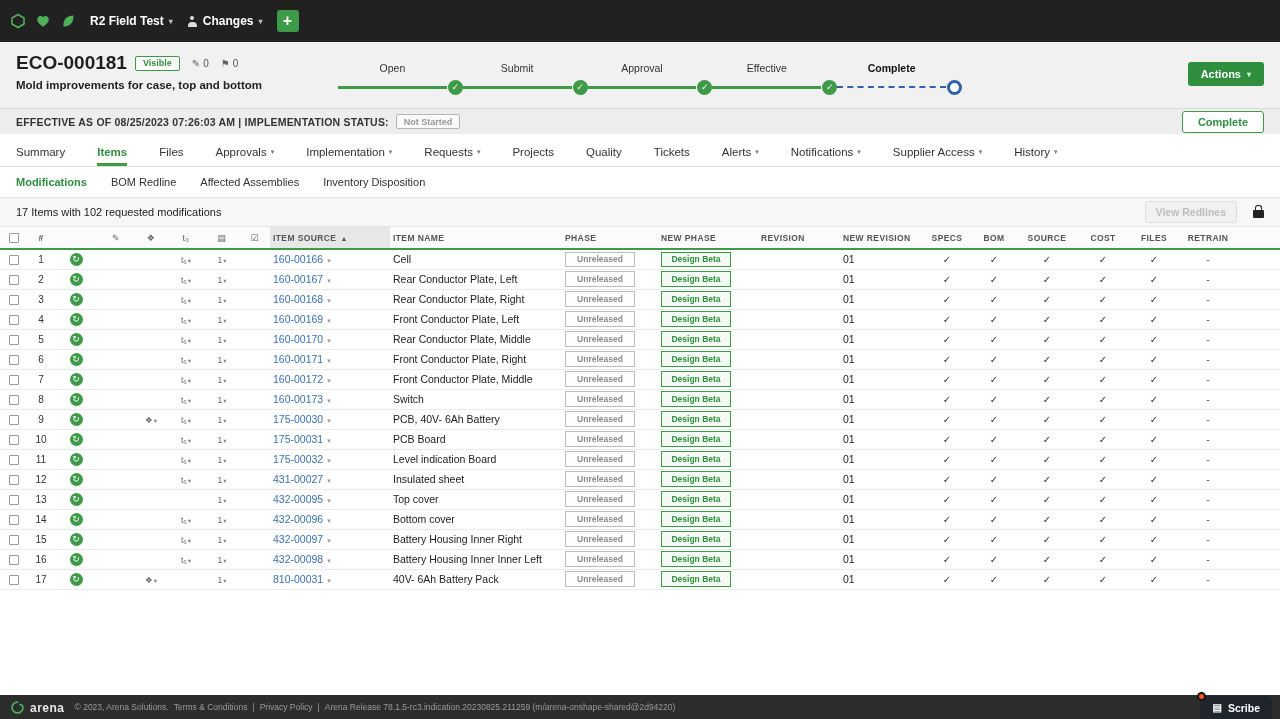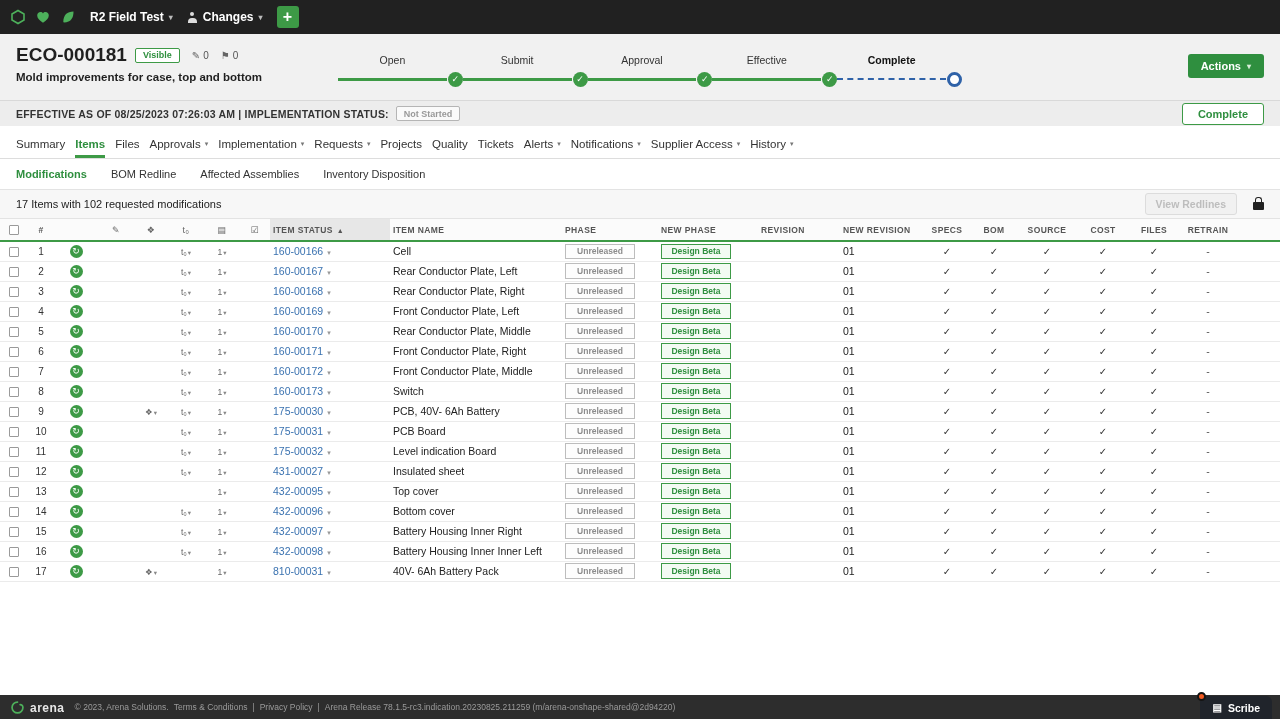--- a/index.html
+++ b/index.html
@@ -1,21 +1,21 @@
 <!DOCTYPE html>
 <html><head>
 <meta charset="utf-8">
 <style>
   *{margin:0;padding:0;box-sizing:border-box}
   html,body{width:1280px;height:719px;overflow:hidden}
   body{font-family:"Liberation Sans",sans-serif;background:#fff;color:#222;font-size:12px;position:relative}
   button{font-family:inherit;cursor:pointer}
 
   
-  .navbar{height:34px;background:#212121;display:flex;align-items:center;padding:0 10px;gap:14px}
+  .navbar{height:42px;background:#212121;display:flex;align-items:center;padding:0 10px;gap:14px}
   .logo-icons{display:flex;align-items:center;gap:9px}
   .nav-ic{display:inline-flex;width:16px;height:16px}
   .nav-ic svg{width:16px;height:16px;display:block}
   .workspace{color:#fff;font-size:12px;font-weight:700;display:flex;align-items:center;gap:5px;cursor:pointer}
   .caret-n{font-size:8px;color:#bbb}
   .person{width:11px;height:11px;position:relative;display:inline-block}
   .person::before{content:"";position:absolute;top:0;left:3.5px;width:4px;height:4px;background:#ddd;border-radius:50%}
   .person::after{content:"";position:absolute;bottom:0;left:1px;width:9px;height:4.5px;background:#ddd;border-radius:4px 4px 0 0}
   .add-btn{width:22px;height:22px;background:#3d9a46;border:none;border-radius:3px;color:#fff;font-size:16px;line-height:20px;text-align:center;font-weight:700}
   .nav-right{margin-left:auto;display:flex;align-items:center;gap:12px}
@@ -49,21 +49,21 @@
   .actions-btn{position:absolute;right:16px;top:20px;background:#2f8f3f;color:#fff;border:none;border-radius:3px;font-size:11px;font-weight:700;padding:6px 13px;display:flex;align-items:center;gap:6px}
   .caret-w{font-size:8px;color:#d9efd9}
 
   
   .status-bar{background:#ededed;border-top:1px solid #d9d9d9;height:26px;display:flex;align-items:center;padding:0 16px;gap:7px}
   .status-text{font-size:10.5px;font-weight:700;color:#333;letter-spacing:.2px}
   .not-started{border:1px solid #b5b5b5;color:#999;background:#fafafa;font-size:9px;font-weight:700;padding:1.5px 7px;border-radius:2px}
   .complete-btn{margin-left:auto;border:1px solid #3d9a46;color:#2f8f3f;background:#fff;font-size:11px;font-weight:700;padding:4px 15px;border-radius:3px}
 
   
-  .tabs{display:flex;gap:10px;padding:12px 16px 0;border-bottom:1px solid #ddd}
+  .tabs{display:flex;gap:32px;padding:12px 16px 0;border-bottom:1px solid #ddd}
   .tab{font-size:11.5px;color:#333;padding-bottom:8px;display:flex;align-items:center;gap:4px;cursor:pointer;white-space:nowrap}
   .tab .tcaret{font-size:7px;color:#777}
   .tab.active{color:#2f8f3f;font-weight:700;border-bottom:3px solid #3d9a46;padding-bottom:5px}
   .subtabs{display:flex;gap:24px;padding:9px 16px;align-items:center}
   .subtab{font-size:11px;color:#333;cursor:pointer}
   .subtab.active{color:#2f8f3f;font-weight:700}
 
   
   .toolbar{background:#f7f7f7;border-top:1px solid #e3e3e3;border-bottom:1px solid #e3e3e3;height:30px;display:flex;align-items:center;padding:0 16px}
   .items-summary{font-size:11px;color:#222}
@@ -289,21 +289,21 @@
     <tr>
       <th class="c"><span class="cb"></span></th>
       <th class="c">#</th>
       <th class="c"></th>
       <th class="c"><span class="hicon">✎</span></th>
       <th class="c"><span class="hicon">❖</span></th>
       <th class="c"><span class="hicon">t₀</span></th>
       <th class="c"><span class="hicon">▤</span></th>
       <th class="c"><span class="hicon">☑</span></th>
       <th class="sorted">
-        <span>ITEM STATUS</span><span class="sort">▲</span>
+        <span>ITEM SOURCE</span><span class="sort">▲</span>
       </th>
       <th>ITEM NAME</th>
       <th>PHASE</th>
       <th>NEW PHASE</th>
       <th>REVISION</th>
       <th>NEW REVISION</th>
       <th class="c">SPECS</th>
       <th class="c">BOM</th>
       <th class="c">SOURCE</th>
       <th class="c">COST</th>

